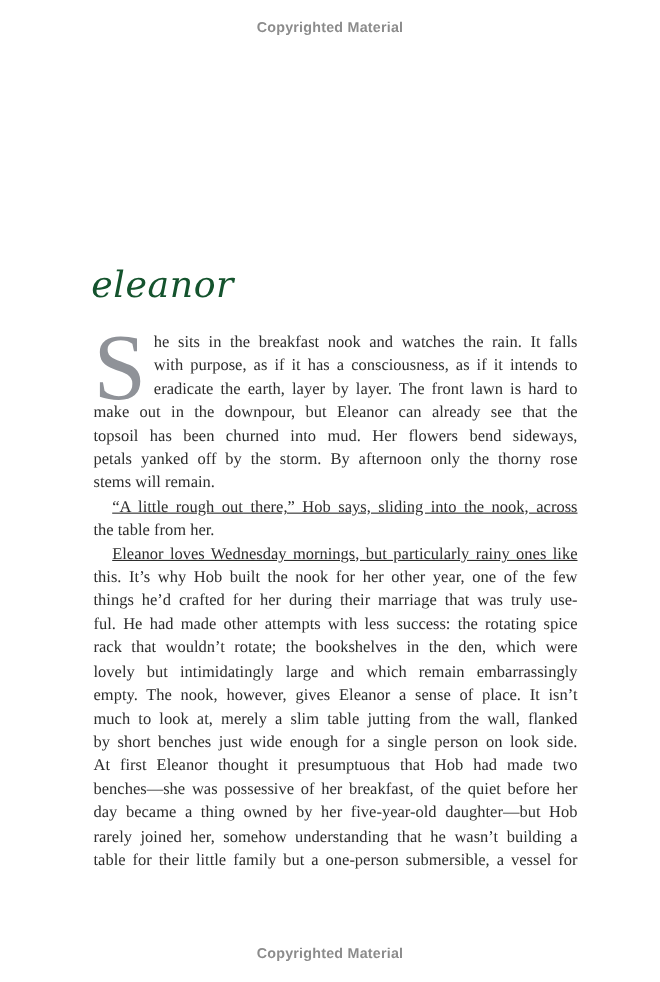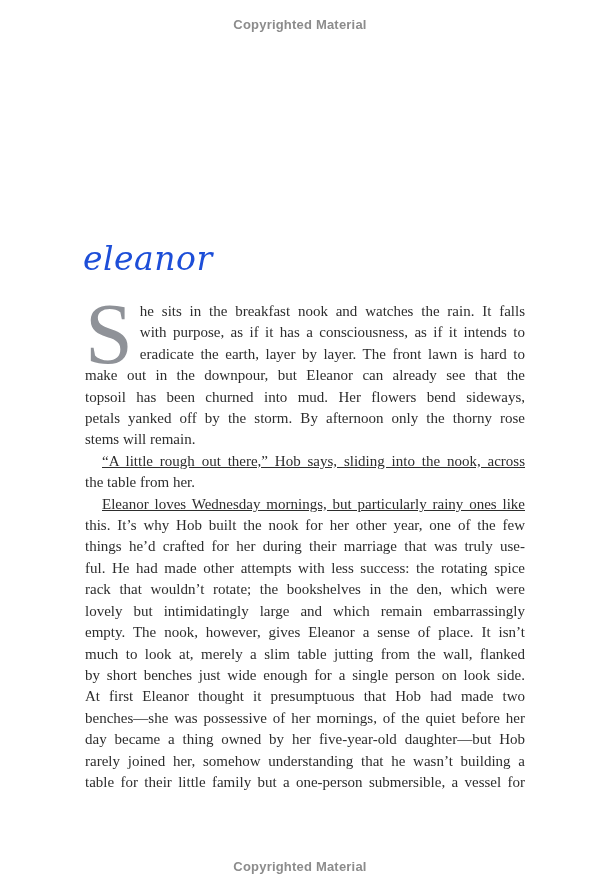--- a/index.html
+++ b/index.html
@@ -63,21 +63,21 @@
     height: 63px;
     margin-right: 7px;
   }
 </style>
 </head>
 <body>
 
 <div class="page" style="background: rgb(255, 255, 255);">
   <div class="copyright top" style="color: rgb(140, 140, 140);">Copyrighted Material</div>
 
-  <h1 class="chapter-title" style="color: #1d4ed8;">eleanor</h1>
+  <h1 class="chapter-title" style="color: #14532d;">eleanor</h1>
 
   <div class="text-block" style="color: rgb(45, 45, 45);">
       <div class="paragraph">
         <span class="dropcap" style="color: rgb(143, 146, 152);">S</span>
         <div class="line">he sits in the breakfast nook and watches the rain. It falls</div>
         <div class="line">with purpose, as if it has a consciousness, as if it intends to</div>
         <div class="line">eradicate the earth, layer by layer. The front lawn is hard to</div>
         <div class="line">make out in the downpour, but Eleanor can already see that the</div>
         <div class="line">topsoil has been churned into mud. Her flowers bend sideways,</div>
         <div class="line">petals yanked off by the storm. By afternoon only the thorny rose</div>
@@ -91,21 +91,21 @@
         <div class="line indent">Eleanor loves Wednesday mornings, but particularly rainy ones like</div>
         <div class="line">this. It’s why Hob built the nook for her other year, one of the few</div>
         <div class="line">things he’d crafted for her during their marriage that was truly use-</div>
         <div class="line">ful. He had made other attempts with less success: the rotating spice</div>
         <div class="line">rack that wouldn’t rotate; the bookshelves in the den, which were</div>
         <div class="line">lovely but intimidatingly large and which remain embarrassingly</div>
         <div class="line">empty. The nook, however, gives Eleanor a sense of place. It isn’t</div>
         <div class="line">much to look at, merely a slim table jutting from the wall, flanked</div>
         <div class="line">by short benches just wide enough for a single person on look side.</div>
         <div class="line">At first Eleanor thought it presumptuous that Hob had made two</div>
-        <div class="line">benches—she was possessive of her mornings, of the quiet before her</div>
+        <div class="line">benches—she was possessive of her breakfast, of the quiet before her</div>
         <div class="line">day became a thing owned by her five-year-old daughter—but Hob</div>
         <div class="line">rarely joined her, somehow understanding that he wasn’t building a</div>
         <div class="line">table for their little family but a one-person submersible, a vessel for</div>
       </div>
     </div>
 
   <div class="copyright bottom" style="color: rgb(140, 140, 140);">Copyrighted Material</div>
 </div>
 
 </body></html>

